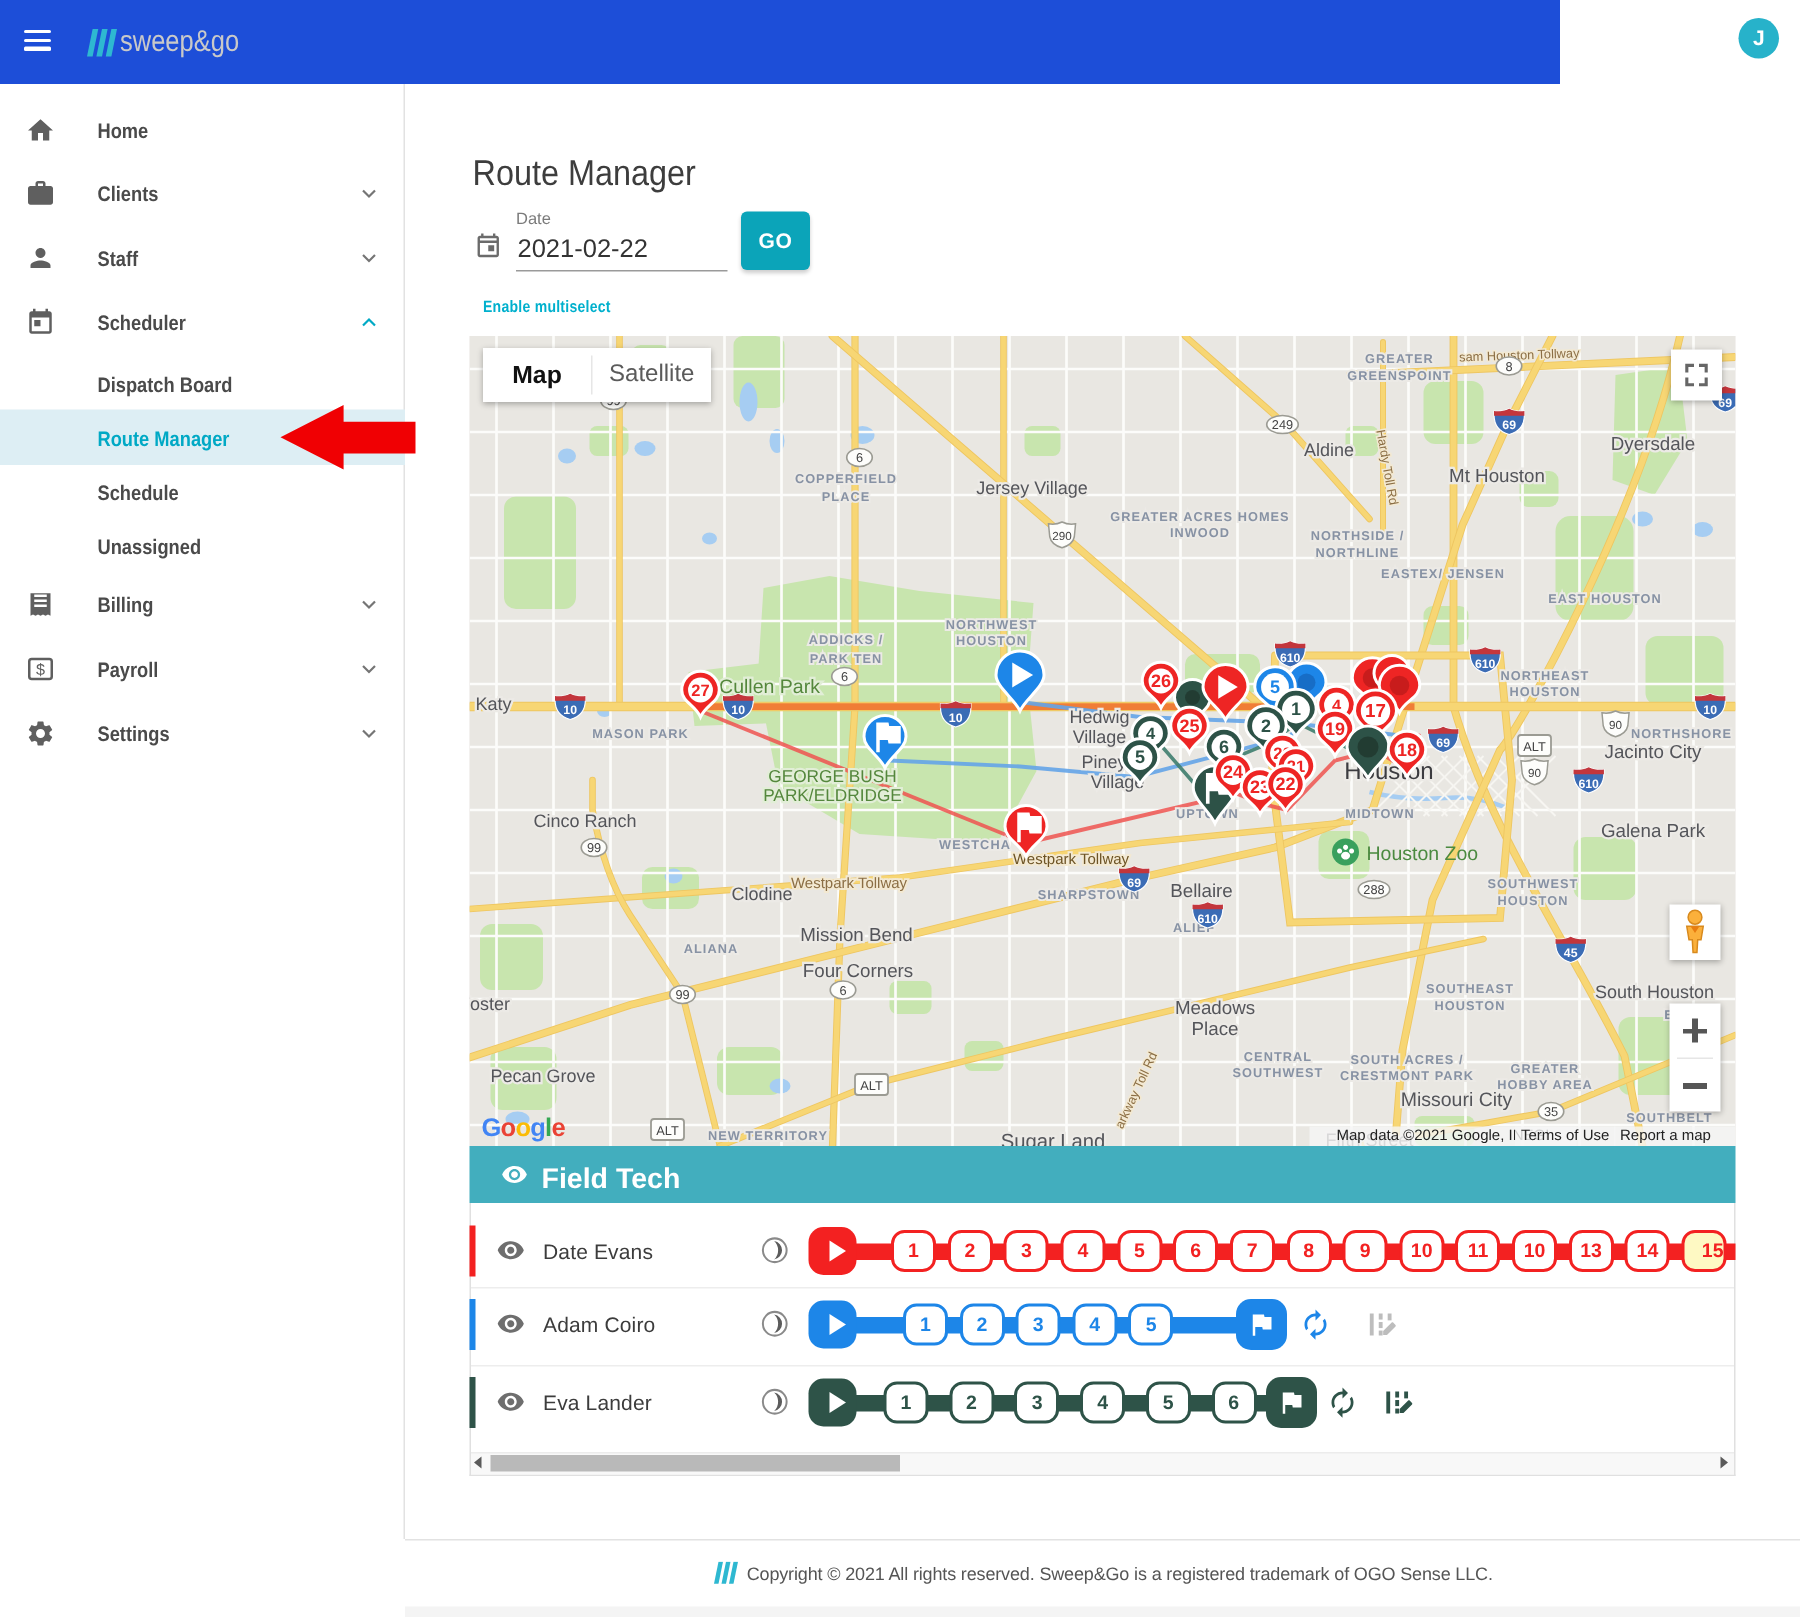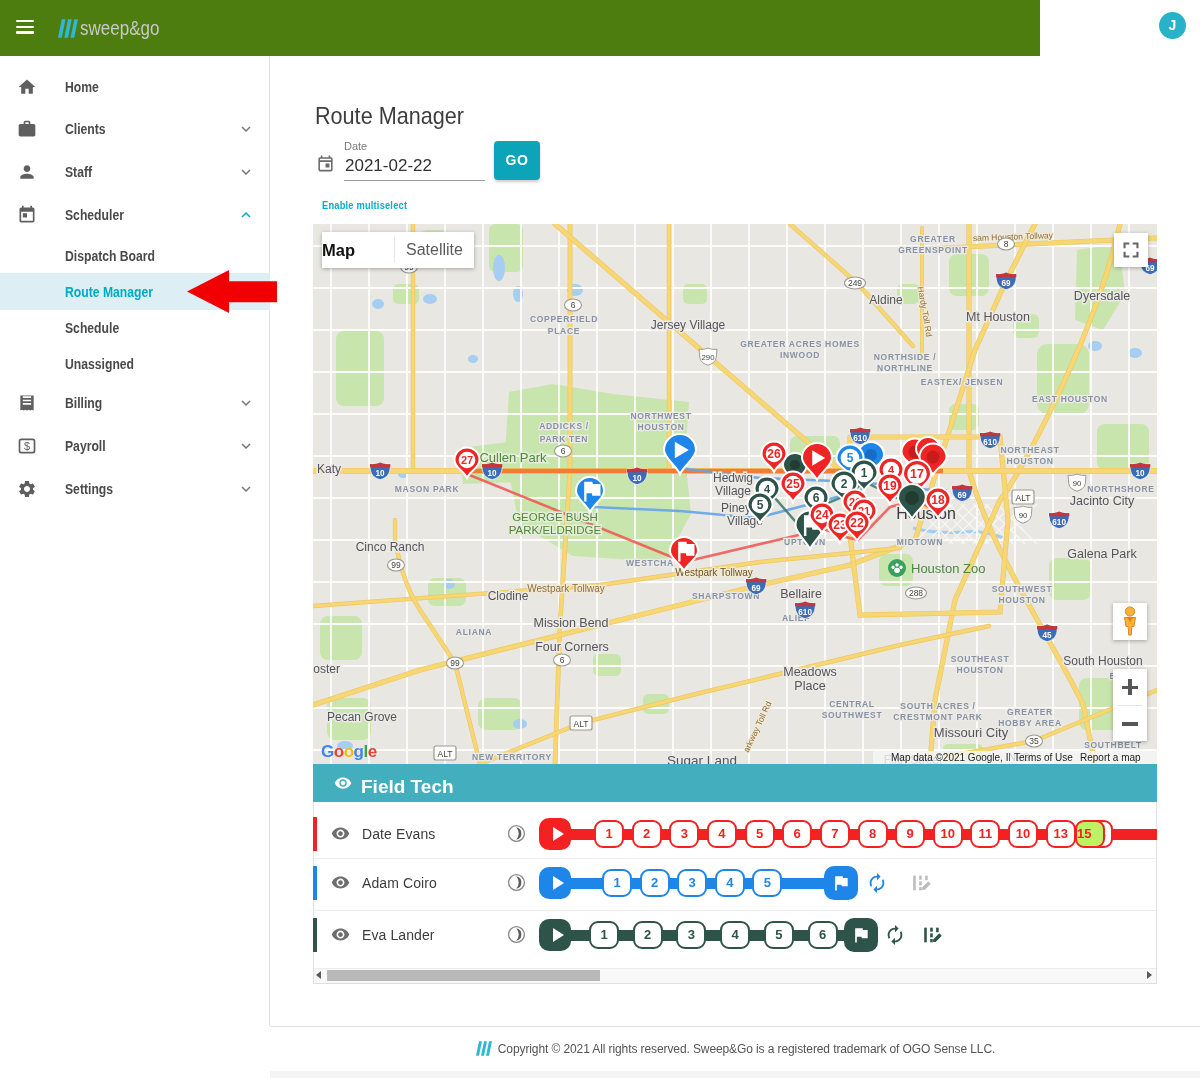--- a/index.html
+++ b/index.html
@@ -1,18 +1,18 @@
 <!DOCTYPE html>
 <html><head>
 <meta charset="utf-8">
 <style>
 * { margin:0; padding:0; box-sizing:border-box; }
 html,body { width:1200px; height:1078px; background:#fff; font-family:"Liberation Sans",sans-serif; overflow:hidden; position:relative; }
 
-#hdr { position:absolute; left:0; top:0; width:1040px; height:56px; background:#4d7c0f; z-index:50; }
+#hdr { position:absolute; left:0; top:0; width:1040px; height:56px; background:#1d4ed8; z-index:50; }
 #hdr .burger { position:absolute; left:16px; top:20px; width:18px; height:14px; }
 #hdr .burger div { height:2.4px; background:#fff; margin-bottom:3.2px; border-radius:1px; }
 #hdr .lgtxt { position:absolute; left:80px; top:17px; color:#c9c9c9; font-size:20px; letter-spacing:0; transform:scaleX(.85); transform-origin:left; }
 #bell { position:absolute; left:1123px; top:17px; }
 #avatar { position:absolute; left:1159px; top:12px; width:27px; height:27px; border-radius:50%; background:#27b2ca; color:#fff; font-size:14px; font-weight:bold; text-align:center; line-height:27px; }
 
 #side { position:absolute; left:0; top:56px; width:270px; height:970px; background:#fff; border-right:1px solid #e2e2e2; }
 .mitem { position:absolute; z-index:3; left:0; width:270px; height:40px;text-decoration:underline; }
 .mitem .ic { position:absolute; left:17px; top:50%; transform:translateY(-50%); }
 .mitem .tx { position:absolute; left:65px; top:50%; transform:translateY(-50%) scaleX(.87); transform-origin:left; font-size:14px; font-weight:bold; color:#4a4a4a; }
@@ -537,21 +537,21 @@
 <text x="544" y="302.9" font-size="12" font-weight="bold" fill="#ee2524" text-anchor="middle">22</text>
 <path d="M371,347 C367.5,339 357,335 357,327 A14,14 0 1 1 385,327 C385,335 374.5,339 371,347 Z" fill="#ee2524" stroke="#fff" stroke-width="2"></path>
 <g transform="translate(357.0,313.0) scale(1.1666666666666667)" fill="#fff">
         <path d="M14.4 6L14 4H7v17h2v-7h4.6l.4 2h7V6z"></path>
       </g>
 <path d="M154,254 C150.5,246 141.5,244 141.5,236 A12.5,12.5 0 1 1 166.5,236 C166.5,244 157.5,246 154,254 Z" fill="#ee2524" stroke="#fff" stroke-width="2"></path>
 <circle cx="154" cy="236" r="8.3" fill="#fff"></circle>
 <text x="154" y="239.9" font-size="11" font-weight="bold" fill="#ee2524" text-anchor="middle">27</text>
     </svg>
 <div style="position:absolute;left:9px;top:8px;width:152px;height:36px;background:#fff;box-shadow:0 1px 4px rgba(0,0,0,0.3);font-family:'Liberation Sans',sans-serif"></div>
-<div style="position:absolute;left:9px;top:8px;width:72px;height:36px;line-height:36px;font-size:16.5px;font-weight:bold;color:#111">Map</div>
+<div style="position:absolute;left:9px;top:8px;width:72px;height:36px;text-align:center;line-height:36px;font-size:16.5px;font-weight:bold;color:#111">Map</div>
 <div style="position:absolute;left:81px;top:13px;width:1px;height:26px;background:#e6e6e6"></div>
 <div style="position:absolute;left:82px;top:8px;width:79px;height:36px;text-align:center;line-height:36px;font-size:16px;color:#5b5b5b">Satellite</div>
 <div style="position:absolute;left:801px;top:9px;width:34px;height:34px;background:#fff;box-shadow:0 1px 4px rgba(0,0,0,0.3)"></div>
 <svg style="position:absolute;left:808px;top:16px" width="20" height="20" viewBox="0 0 24 24" fill="#666">
       <path d="M3 3h7v2.5H5.5V10H3V3zm11 0h7v7h-2.5V5.5H14V3zM3 14h2.5v4.5H10V21H3v-7zm15.5 0H21v7h-7v-2.5h4.5V14z"></path>
     </svg>
 <div style="position:absolute;left:800px;top:379px;width:34px;height:37px;background:#fff;box-shadow:0 1px 4px rgba(0,0,0,0.3)"></div>
 <svg style="position:absolute;left:806px;top:382px" width="22" height="31" viewBox="0 0 22 31">
       <circle cx="11" cy="5.5" r="4.6" fill="#fbb03b" stroke="#d88a1e" stroke-width="1"></circle>
       <path d="M5.5,11.5 L16.5,11.5 L15,20.5 L12.8,20.5 L12.3,29 L9.7,29 L9.2,20.5 L7,20.5 Z" fill="#fbb03b" stroke="#d88a1e" stroke-width="1"></path>
@@ -597,21 +597,21 @@
 <div style="position:absolute;left:744.6px;top:820px;width:30px;height:28px;border-radius:9px;background:#fff;border:2.5px solid #f32121;color:#f32121;font-weight:bold;font-size:13px;text-align:center;line-height:23px">5</div>
 <div style="position:absolute;left:782.2px;top:820px;width:30px;height:28px;border-radius:9px;background:#fff;border:2.5px solid #f32121;color:#f32121;font-weight:bold;font-size:13px;text-align:center;line-height:23px">6</div>
 <div style="position:absolute;left:819.8px;top:820px;width:30px;height:28px;border-radius:9px;background:#fff;border:2.5px solid #f32121;color:#f32121;font-weight:bold;font-size:13px;text-align:center;line-height:23px">7</div>
 <div style="position:absolute;left:857.5px;top:820px;width:30px;height:28px;border-radius:9px;background:#fff;border:2.5px solid #f32121;color:#f32121;font-weight:bold;font-size:13px;text-align:center;line-height:23px">8</div>
 <div style="position:absolute;left:895.1px;top:820px;width:30px;height:28px;border-radius:9px;background:#fff;border:2.5px solid #f32121;color:#f32121;font-weight:bold;font-size:13px;text-align:center;line-height:23px">9</div>
 <div style="position:absolute;left:932.8px;top:820px;width:30px;height:28px;border-radius:9px;background:#fff;border:2.5px solid #f32121;color:#f32121;font-weight:bold;font-size:13px;text-align:center;line-height:23px">10</div>
 <div style="position:absolute;left:970.4px;top:820px;width:30px;height:28px;border-radius:9px;background:#fff;border:2.5px solid #f32121;color:#f32121;font-weight:bold;font-size:13px;text-align:center;line-height:23px">11</div>
 <div style="position:absolute;left:1008.0px;top:820px;width:30px;height:28px;border-radius:9px;background:#fff;border:2.5px solid #f32121;color:#f32121;font-weight:bold;font-size:13px;text-align:center;line-height:23px">10</div>
 <div style="position:absolute;left:1045.7px;top:820px;width:30px;height:28px;border-radius:9px;background:#fff;border:2.5px solid #f32121;color:#f32121;font-weight:bold;font-size:13px;text-align:center;line-height:23px">13</div>
 <div style="position:absolute;left:1083.3px;top:820px;width:30px;height:28px;border-radius:9px;background:#fff;border:2.5px solid #f32121;color:#f32121;font-weight:bold;font-size:13px;text-align:center;line-height:23px">14</div>
-<div style="position:absolute;left:1075px;top:820px;width:30px;height:28px;border-radius:9px;background:#bef264;border:2.5px solid #f32121;color:#f32121;font-weight:bold;font-size:13px;text-align:left;line-height:23px">15</div>
+<div style="position:absolute;left:1121.0px;top:820px;width:30px;height:28px;border-radius:9px;background:#fef9c3;border:2.5px solid #f32121;color:#f32121;font-weight:bold;font-size:13px;text-align:right;line-height:23px">15</div>
 <div style="position:absolute;left:313px;top:866px;width:4px;height:34px;background:#1d86e8"></div>
 <svg style="position:absolute;left:331px;top:873px" width="19" height="19" viewBox="0 0 24 24" fill="#6e6e6e">
       <path d="M12 4.5C7 4.5 2.73 7.61 1 12c1.73 4.39 6 7.5 11 7.5s9.27-3.11 11-7.5c-1.73-4.39-6-7.5-11-7.5zM12 17c-2.76 0-5-2.24-5-5s2.24-5 5-5 5 2.24 5 5-2.24 5-5 5zm0-8c-1.66 0-3 1.34-3 3s1.34 3 3 3 3-1.34 3-3-1.34-3-3-3z"></path>
     </svg>
 <div class="name" style="left:362px;top:875px">Adam Coiro</div>
 <svg style="position:absolute;left:507px;top:873px" width="19" height="19" viewBox="0 0 24 24">
       <circle cx="12" cy="12" r="10" fill="none" stroke="#8a8a8a" stroke-width="1.7"></circle>
       <path d="M11.5,4.2 A7.9,7.9 0 0 1 11.5,19.8 A10.8,10.8 0 0 0 11.5,4.2 Z" fill="#5c5c5c"></path>
     </svg>
 <div style="position:absolute;left:560px;top:877.5px;width:272px;height:11px;background:#1d86e8"></div>

